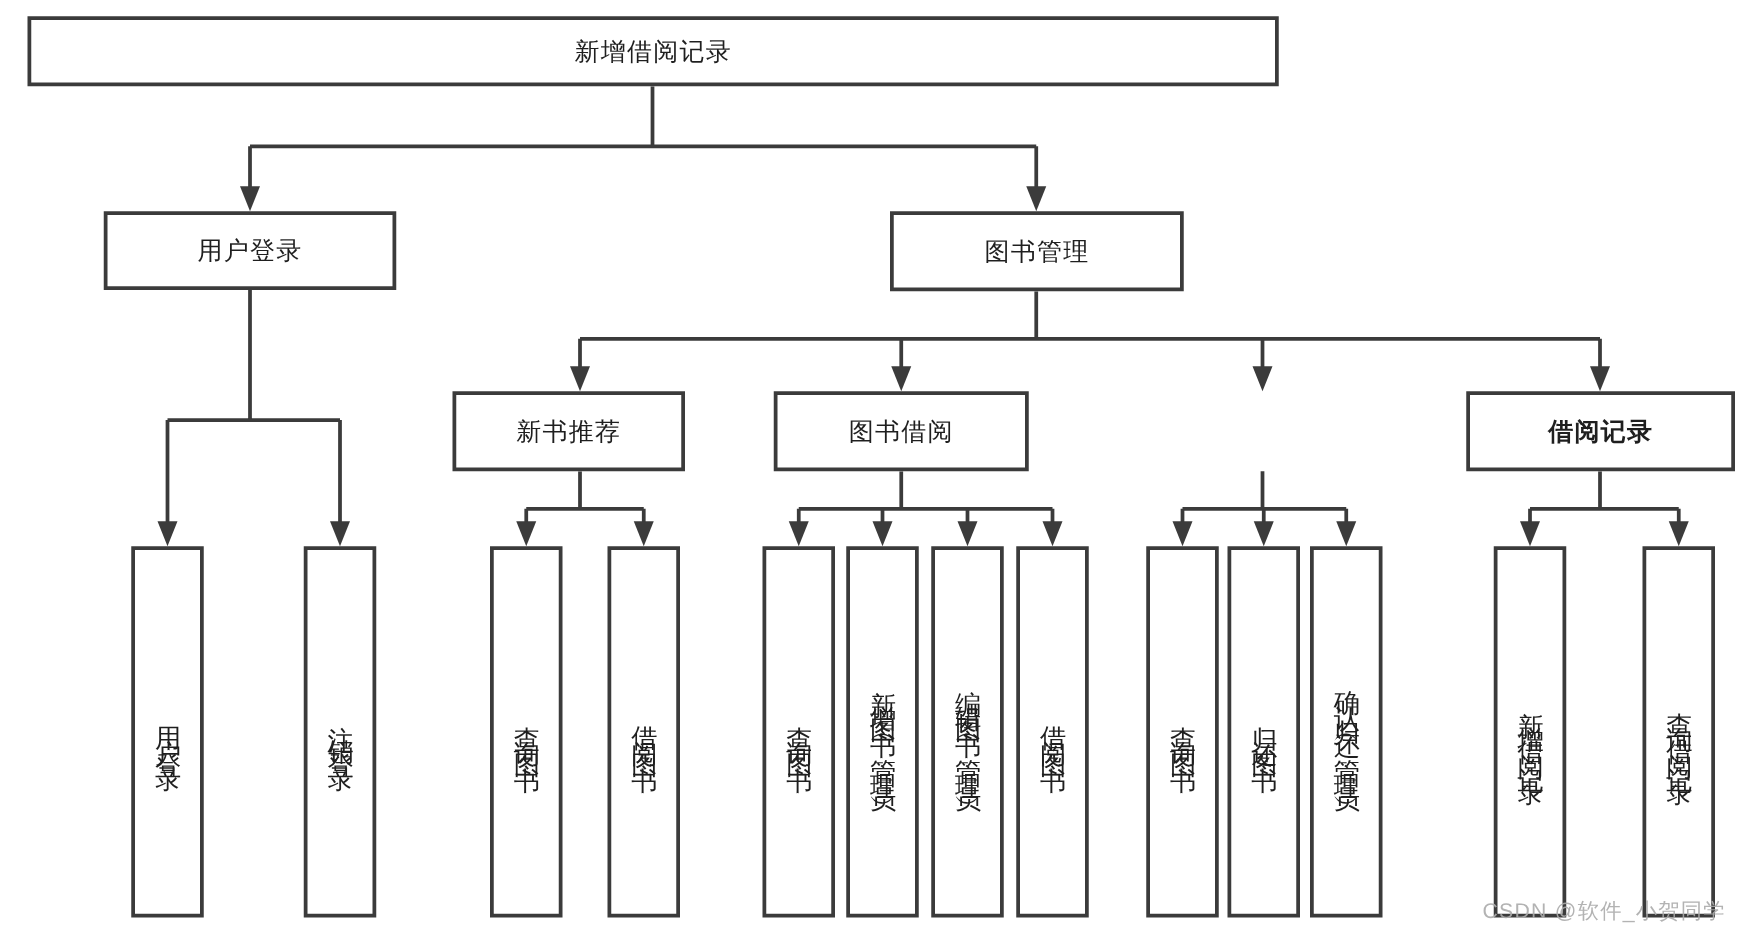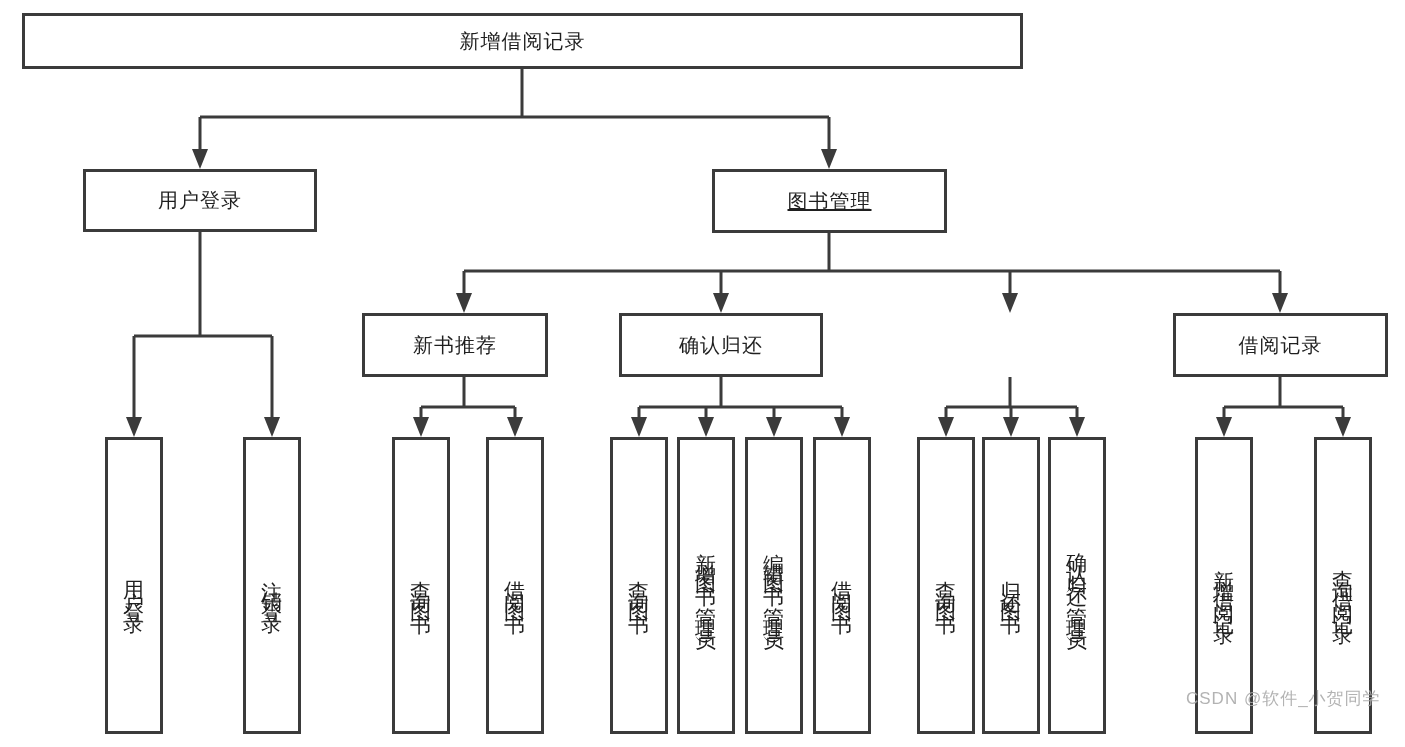--- a/index.html
+++ b/index.html
@@ -45,21 +45,21 @@
     text-orientation:mixed;
     font-size:21px;
     letter-spacing:11px;
     color:var(--text-color);
     line-height:1;
     white-space:nowrap;
   }
   .watermark{
     position:absolute;
     left:1186px;
-    top:687px;
+    top:717px;
     font-size:17px;
     color:var(--wm-color);
     opacity:0.9;
     z-index:3;
     white-space:nowrap;
     letter-spacing:1px;
   }
 </style>
 </head>
 <body>
@@ -106,31 +106,31 @@
     </g>
   </svg>
 
   <div class="hbox" style="left:22px;top:13px;width:1001px;height:56px;">
     <span>新增借阅记录</span>
   </div>
 
   <div class="hbox" style="left:83px;top:169px;width:234px;height:63px;">
     <span>用户登录</span>
   </div>
-  <div class="hbox" style="left:712px;top:169px;width:235px;height:64px;text-decoration:underline;">
+  <div class="hbox" style="left:712px;top:169px;width:235px;height:64px;">
     <span>图书管理</span>
   </div>
 
   <div class="hbox" style="left:362px;top:313px;width:186px;height:64px;">
     <span>新书推荐</span>
   </div>
   <div class="hbox" style="left:619px;top:313px;width:204px;height:64px;">
-    <span>确认归还</span>
+    <span>图书借阅</span>
   </div>
-  <div class="hbox" style="left:1173px;top:313px;width:215px;height:64px;">
+  <div class="hbox" style="left:1173px;top:313px;width:215px;height:64px;font-weight:bold;">
     <span>借阅记录</span>
   </div>
 
   <div class="vbox" style="left:105px;top:437px;width:58px;height:297px;">
     <span class="vtext">用户登录</span>
   </div>
   <div class="vbox" style="left:243px;top:437px;width:58px;height:297px;">
     <span class="vtext">注销登录</span>
   </div>
 

